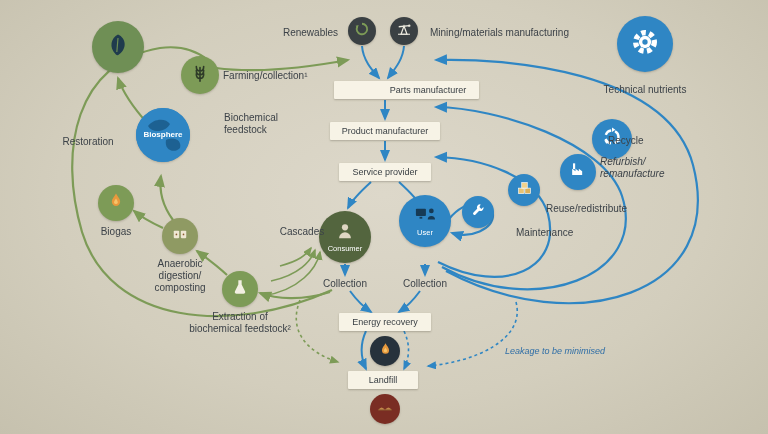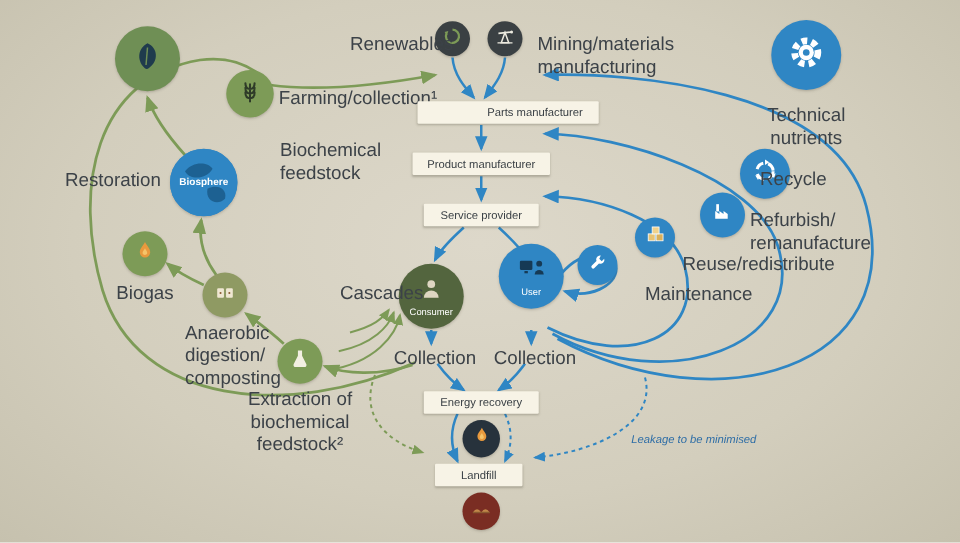--- a/index.html
+++ b/index.html
@@ -2,21 +2,21 @@
 <html><head>
 <meta charset="utf-8">
 <style>
   html,body{margin:0;padding:0;}
   .stage{
     position:relative;width:768px;height:434px;overflow:hidden;
     background:radial-gradient(ellipse at 50% 45%, #ddd8ca 0%, #d3cebd 60%, #c6c1ae 100%);
     font-family:"Liberation Sans", sans-serif;
   }
   #arrows{position:absolute;left:0;top:0;z-index:1;}
-  .lbl{position:absolute;font-size:15px;color:#3c4248;line-height:1.2;z-index:3;}
+  .lbl{position:absolute;font-size:10px;color:#3c4248;line-height:1.2;z-index:3;}
   .c{text-align:center;}
   .r{text-align:right;}
   .box{
     position:absolute;background:#f7f3e6;color:#3a4045;font-size:9px;
     padding:4px 5px;text-align:center;z-index:3;border-radius:1px;
     box-shadow:0 1px 2px rgba(70,65,50,.3);white-space:nowrap;
   }
   .circ{
     position:absolute;border-radius:50%;z-index:2;
     display:flex;flex-direction:column;align-items:center;justify-content:center;
@@ -86,21 +86,21 @@
     <span>
       <svg width="28" height="28" viewBox="0 0 24 24">
         <path d="M12 3 C19 6 20 15 13 20 C12 21 11 21 10 20 C4 14 6 6 12 3 Z" fill="#1f3b4d"></path>
         <path d="M12 6 L11 18" stroke="#6f8f55" stroke-width="1" fill="none"></path>
       </svg>
     </span>
   </div>
 
   <div class="lbl c" style="left:52px;top:136px;width:72px;">Restoration</div>
 
-  <div class="circ" style="left:136px;top:119px;width:54px;height:54px;background:#2f86c4;">
+  <div class="circ" style="left:136px;top:108px;width:54px;height:54px;background:#2f86c4;">
     <svg class="globe-svg" width="54" height="54" viewBox="0 0 54 54">
       <circle cx="27" cy="27" r="27" fill="#2f86c4"></circle>
       <path d="M12 18 C18 10 30 10 34 16 C30 24 16 26 12 18 Z" fill="#1d6192"></path>
       <path d="M30 32 C38 28 46 32 44 40 C38 46 28 42 30 32 Z" fill="#1d6192"></path>
     </svg>
     <span class="inlabel" style="font-weight:bold;font-size:8px;">Biosphere</span>
   </div>
 
   <div class="circ" style="left:181px;top:56px;width:38px;height:38px;background:#7d9b57;">
     <span>
@@ -246,21 +246,21 @@
   <div class="lbl" style="left:608px;top:135px;width:56px;">Recycle</div>
 
   <div class="circ" style="left:560px;top:154px;width:36px;height:36px;background:#2f86c4;">
     <span>
       <svg width="20" height="20" viewBox="0 0 24 24">
         <path d="M5 18 V10.5 l4 3 V10.5 l4 3 V10.5 l4 3 V18 Z" fill="#fff"></path>
         <rect x="6" y="4" width="2.6" height="7" fill="#fff"></rect>
       </svg>
     </span>
   </div>
-  <div class="lbl" style="left:600px;top:168px;width:80px;">Refurbish/ remanufacture</div>
+  <div class="lbl" style="left:600px;top:156px;width:80px;font-style:italic;">Refurbish/ remanufacture</div>
 
   <div class="circ" style="left:508px;top:174px;width:32px;height:32px;background:#2f86c4;">
     <span>
       <svg width="19" height="19" viewBox="0 0 24 24">
         <rect x="4.5" y="11.5" width="7" height="7" fill="#e7c373" stroke="#fff" stroke-width="0.8"></rect>
         <rect x="12.5" y="11.5" width="7" height="7" fill="#d9b05a" stroke="#fff" stroke-width="0.8"></rect>
         <rect x="8.5" y="4.5" width="7" height="7" fill="#f0d28c" stroke="#fff" stroke-width="0.8"></rect>
       </svg>
     </span>
   </div>

